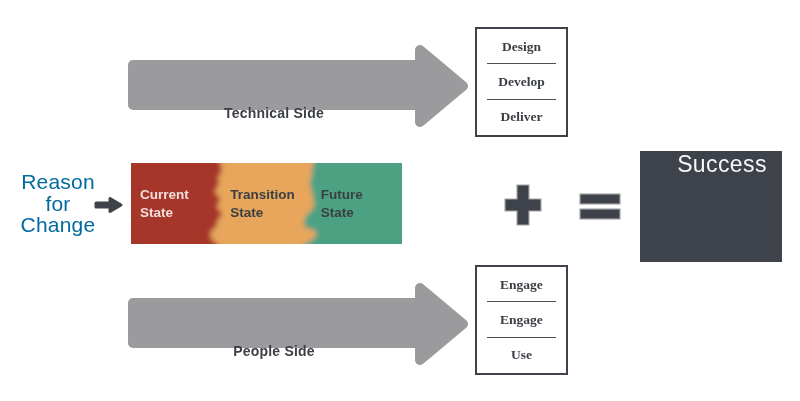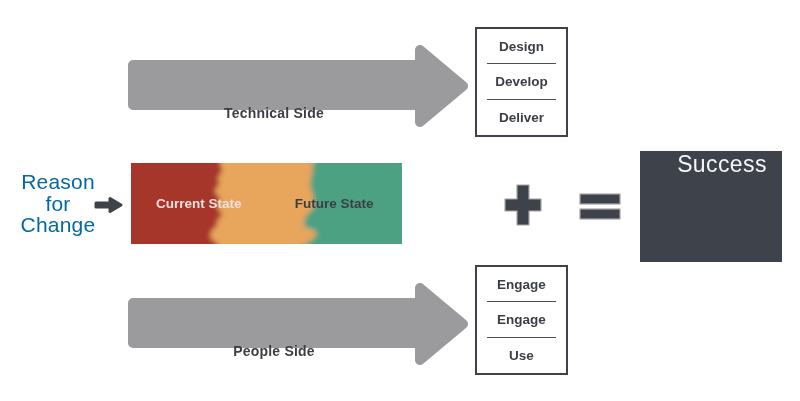--- a/index.html
+++ b/index.html
@@ -33,21 +33,21 @@
   .big-arrow{position:absolute;left:128px;width:340px;height:82px;}
   .big-arrow.top{top:45px;} .big-arrow.bottom{top:283px;}
   .big-arrow svg{position:absolute;left:0;top:0;width:340px;height:82px;display:block;}
   .arrow-fill{fill:var(--c-gray);stroke:var(--c-gray);stroke-width:10;stroke-linejoin:round;}
   .arrow-label{position:absolute;left:0;top:15px;width:292px;height:50px;display:flex;
                align-items:center;justify-content:center;font-size:14px;font-weight:700;
                color:var(--c-text);letter-spacing:.2px;margin-top:28px;}
 
   
   .step-box{position:absolute;left:475px;width:93px;height:110px;background:#ffffff;
-            border:2.5px solid var(--c-dark);display:flex;flex-direction:column;}
+            border:2.5px solid var(--c-dark);display:flex;flex-direction:column;font-family:Liberation Serif, serif;}
   .step-box.top{top:27px;} .step-box.bottom{top:265px;}
   .step-row{flex:1;position:relative;display:flex;align-items:center;justify-content:center;
             font-size:13.5px;font-weight:700;color:var(--c-text);}
   .step-row:not(:last-child)::after{content:"";position:absolute;left:10px;right:10px;bottom:0;
             height:1px;background:#4b5057;}
 
   
   .op-plus{position:absolute;left:504px;top:184px;width:38px;height:42px;}
   .op-equals{position:absolute;left:579px;top:193px;width:42px;height:27px;}
   .op-plus path,.op-equals rect{fill:var(--c-dark);stroke:#a6a6a8;stroke-width:1.2;}
@@ -82,20 +82,21 @@
         </filter>
       </defs>
       <g filter="url(#wob)">
         <rect class="f-red" x="-40" y="-40" width="129" height="161"></rect>
         <rect class="f-orange" x="87" y="-40" width="92" height="161"></rect>
         <rect class="f-green" x="177" y="-40" width="134" height="161"></rect>
       </g>
     </svg>
     <div class="band-labels">
       <div class="band-label light">Current State</div>
+      <div class="band-label">Transition State</div>
       <div class="band-label">Future State</div>
     </div>
   </div>
 
   <div class="big-arrow top">
     <svg viewBox="0 0 340 82" aria-hidden="true">
       <path class="arrow-fill" d="M5,20 H292 V5 L335,41 L292,77 V60 H5 Z"></path>
     </svg>
     <div class="arrow-label">Technical Side</div>
   </div>

